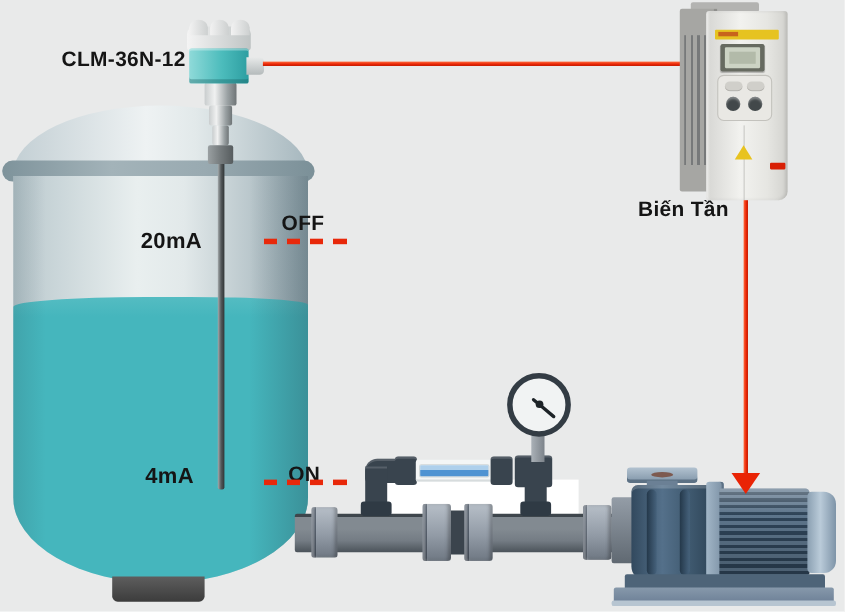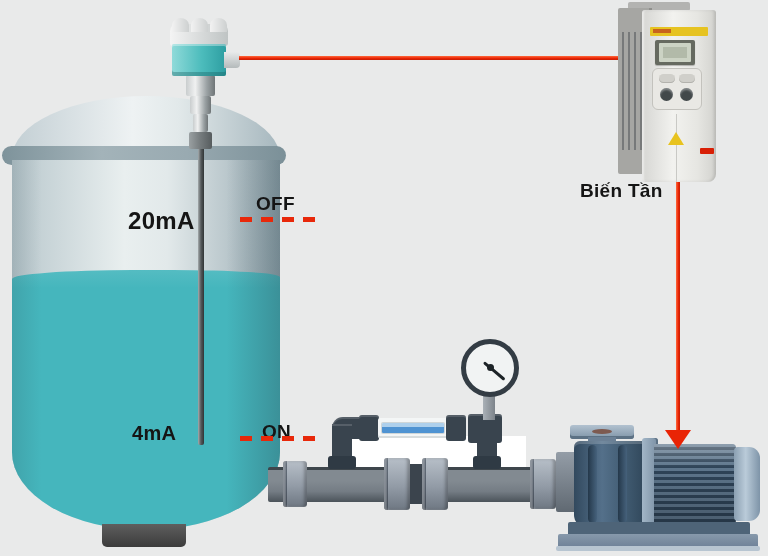--- a/index.html
+++ b/index.html
@@ -166,22 +166,23 @@
   <div class="abs metal nut3"></div>
   <div class="abs nut-dark"></div>
   <div class="abs sensor-cap">
     <span class="cap-bump" style="left:2px"></span>
     <span class="cap-bump" style="left:21px"></span>
     <span class="cap-bump" style="left:40px"></span>
   </div>
   <div class="abs sensor-body"></div>
   <div class="abs sensor-conn"></div>
 
-
-  <div class="lbl" style="left:128px;top:209px;font-size:24px;">20mA</div>
+  <div class="lbl" style="left:56px;top:45px;">CLM-36N-12</div>
+
+  <div class="lbl" style="left:128px;top:209px;font-size:20px;">20mA</div>
   <div class="lbl" style="left:256px;top:194px;">OFF</div>
   <div class="abs dash-line" style="left:240px;top:217px;"></div>
 
   <div class="lbl" style="left:132px;top:423px;font-size:20px;text-align:right;">4mA</div>
   <div class="lbl" style="left:262px;top:422px;">ON</div>
   <div class="abs dash-line" style="left:240px;top:436px;"></div>
 
   <div class="abs wire-h"></div>
 
   <div class="abs vfd">

